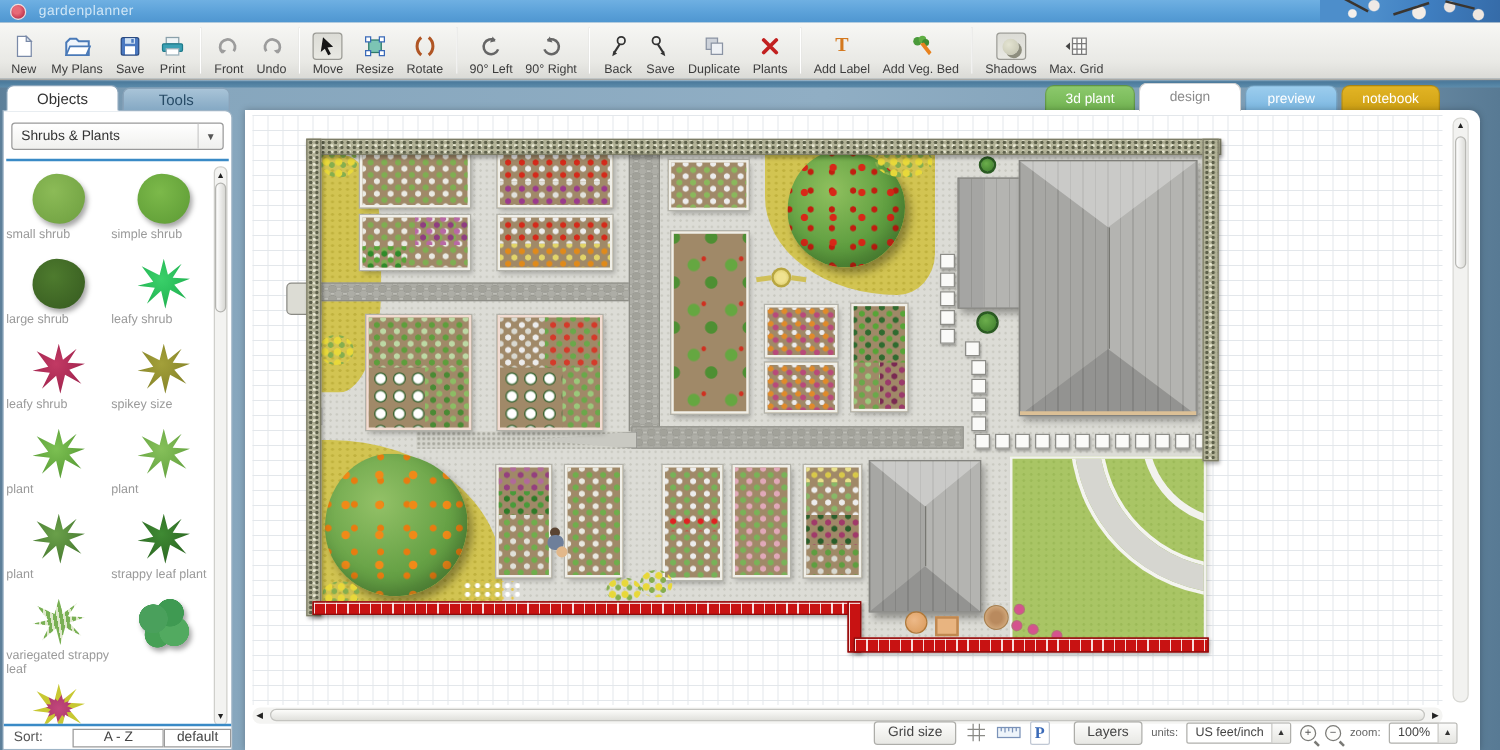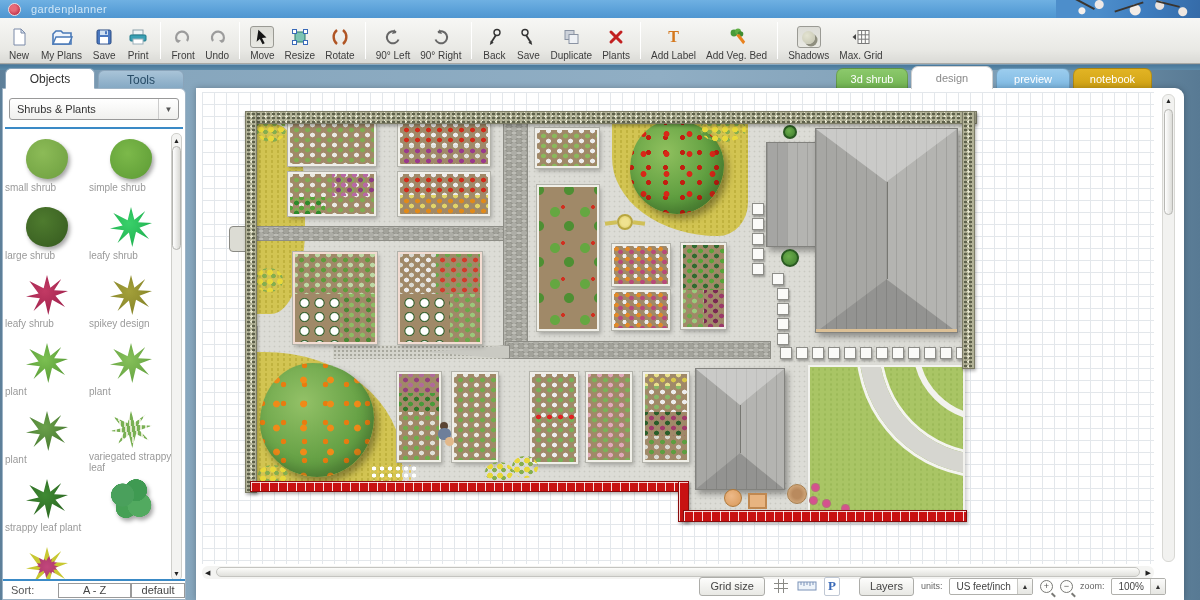--- a/index.html
+++ b/index.html
@@ -316,21 +316,21 @@
             <rect x="8" y="3.5" width="11" height="13"></rect>
           </g>
           <path d="M8 7.8h11M8 12.2h11M11.6 3.5v13M15.3 3.5v13" stroke="#7a7a7a" fill="none"></path>
         </svg>
       </div>
     <div class="tlabel">Max. Grid</div>
   </div>
 </div>
 <div class="abs blueband"></div>
 
-<div class="abs vtab vt-3d">3d shrub</div>
+<div class="abs vtab vt-3d">3d plant</div>
 <div class="abs vtab vt-preview">preview</div>
 <div class="abs vtab vt-notebook">notebook</div>
 <div class="abs vtab vt-design">design</div>
 
 <div class="abs lpanel">
   <div class="ptab ptab-tools">Tools</div>
   <div class="ptab ptab-objects">Objects</div>
   <div class="pbody">
     <div class="dropdown">
       <div class="dtext">Shrubs &amp; Plants</div>
@@ -353,41 +353,41 @@
       <div class="pitem">
           <div class="picon star p5"></div>
           <div class="plabel">leafy shrub</div>
         </div>
       <div class="pitem">
           <div class="picon star p6"></div>
           <div class="plabel">leafy shrub</div>
         </div>
       <div class="pitem">
           <div class="picon star p7"></div>
-          <div class="plabel">spikey design</div>
+          <div class="plabel">spikey size</div>
         </div>
       <div class="pitem">
           <div class="picon star p8"></div>
           <div class="plabel">plant</div>
         </div>
       <div class="pitem">
           <div class="picon star p9"></div>
           <div class="plabel">plant</div>
         </div>
       <div class="pitem">
           <div class="picon star p10"></div>
           <div class="plabel">plant</div>
         </div>
       <div class="pitem">
+          <div class="picon star p11"></div>
+          <div class="plabel">strappy leaf plant</div>
+        </div>
+      <div class="pitem">
           <div class="picon star p12"></div>
           <div class="plabel">variegated strappy leaf</div>
-        </div>
-      <div class="pitem">
-          <div class="picon star p11"></div>
-          <div class="plabel">strappy leaf plant</div>
         </div>
       <div class="pitem">
           <div class="picon p13"></div>
           <div class="plabel"></div>
         </div>
       <div class="pitem">
           <div class="picon star p14o">
             <div class="star p14i"></div>
           </div>
           <div class="plabel"></div>

